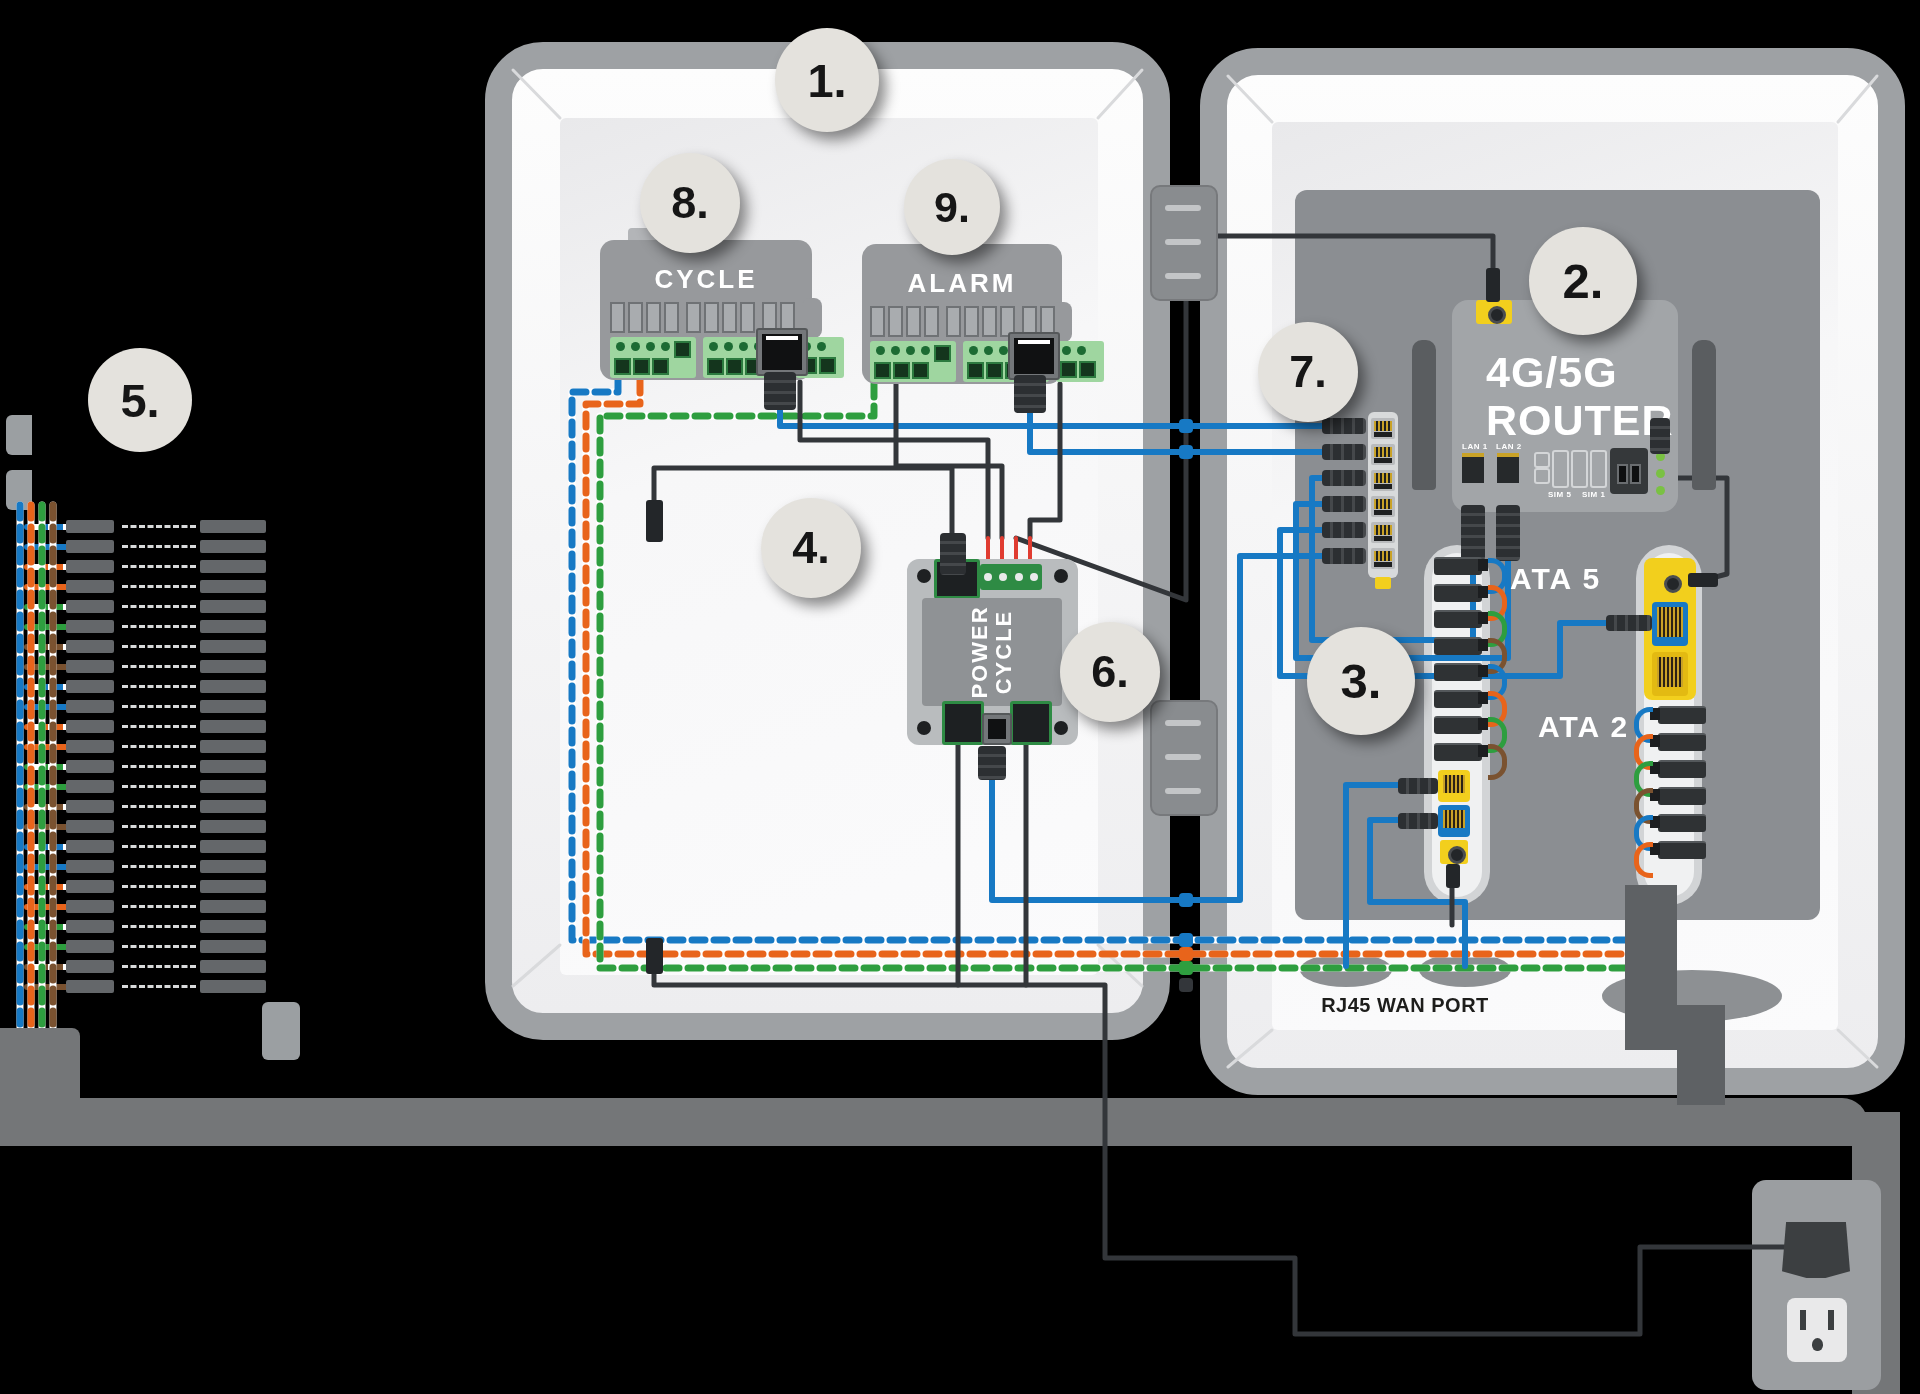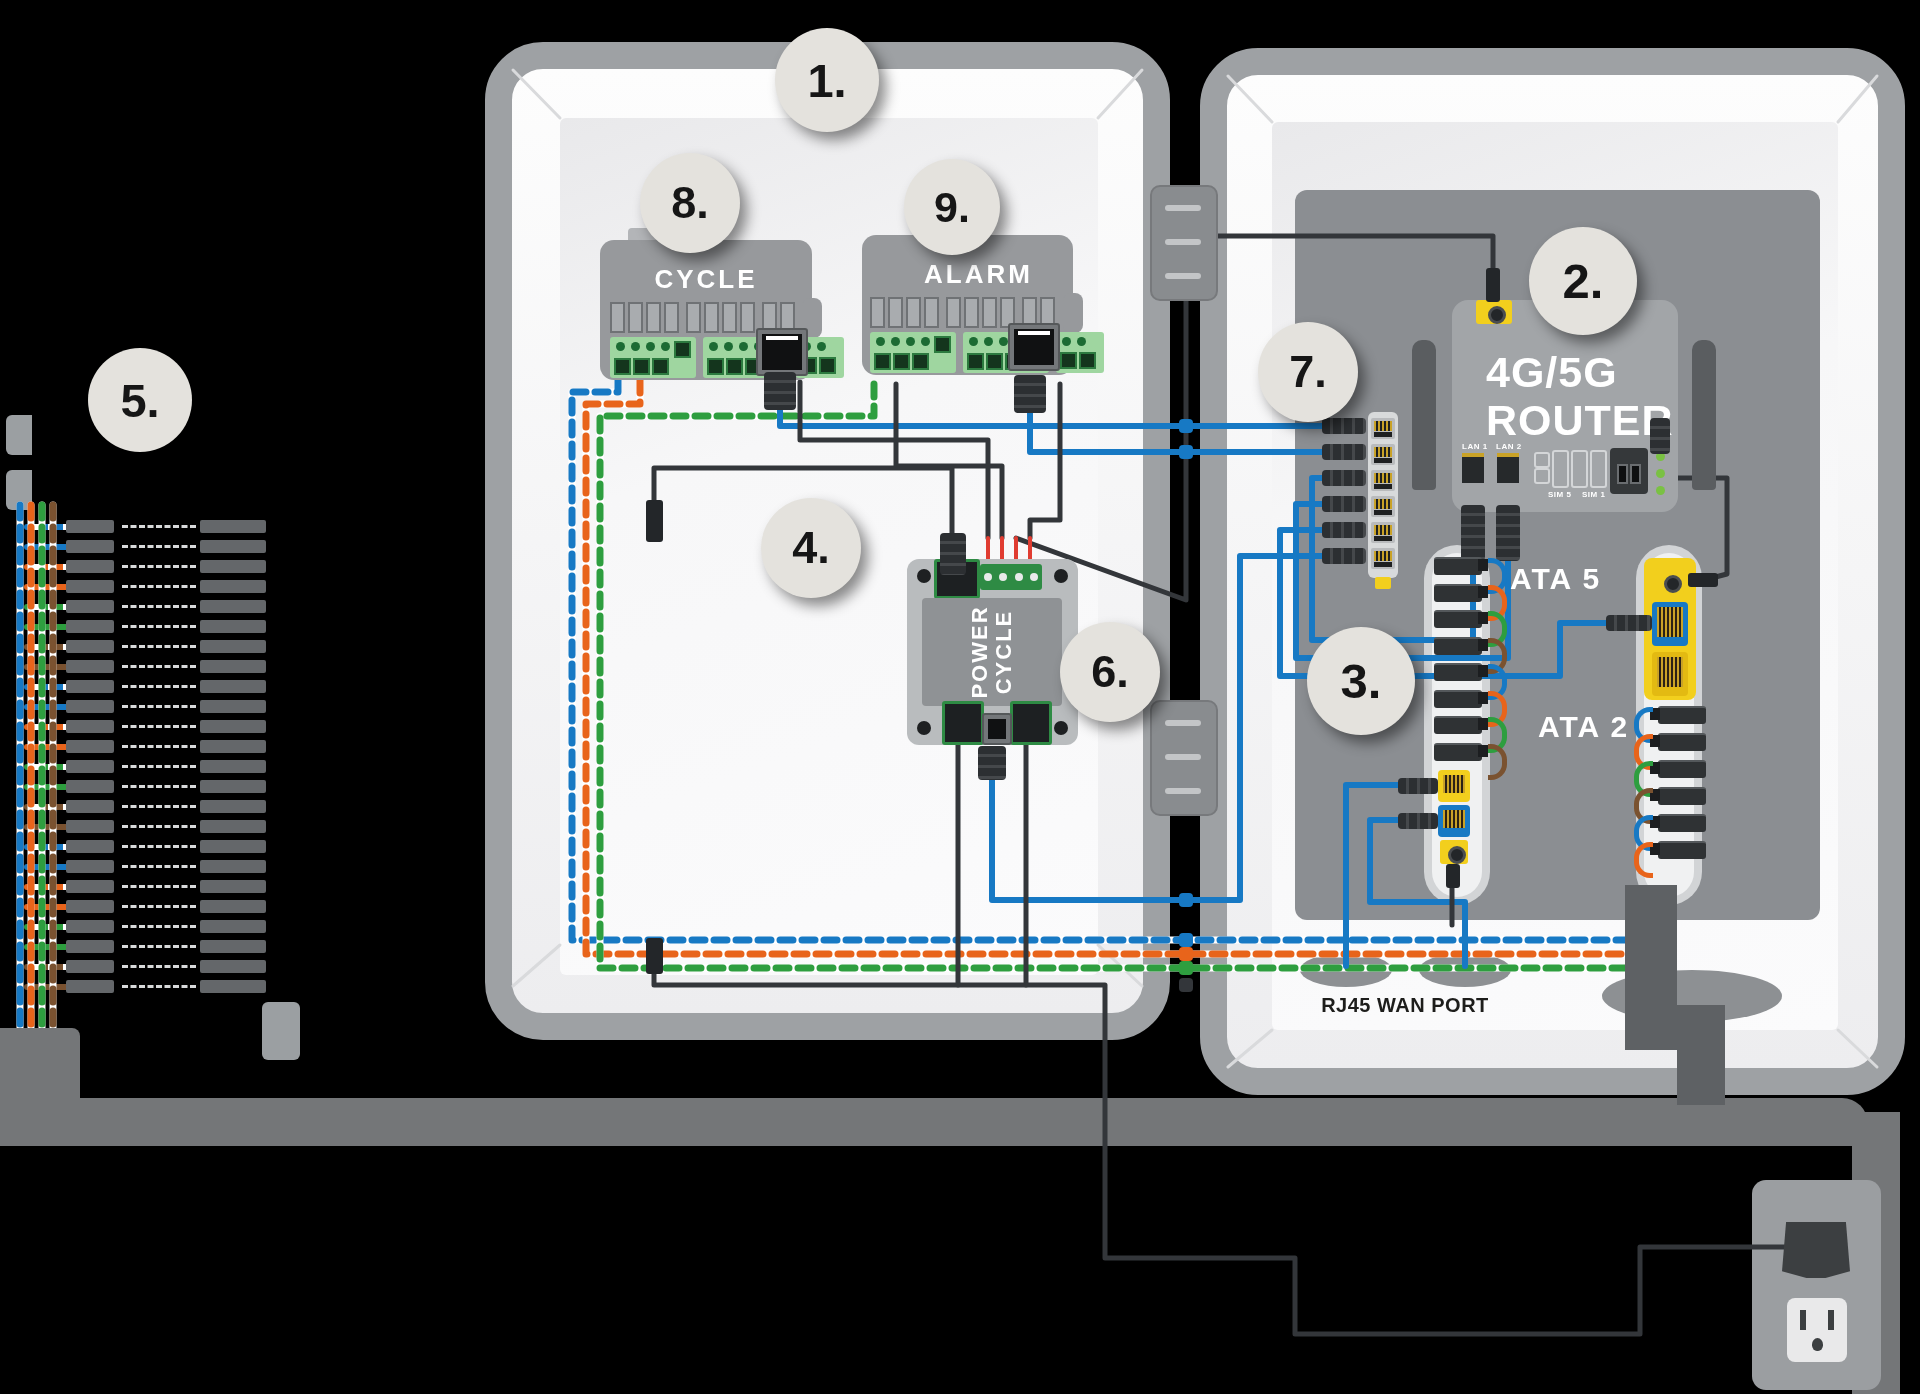--- a/index.html
+++ b/index.html
@@ -416,21 +416,21 @@
           </div>
         </div>
       </div>
     <div class="jack" style="left:156px;top:88px;width:48px;height:44px;">
       <div class="jin"></div>
         <div class="jtop"></div>
     </div>
   </div>
   <div class="plug" style="left:764px;top:372px;width:32px;height:38px;"></div>
 
-  <div class="module" style="left:862px;top:235px;width:200px;height:140px;padding-left:11px;">
+  <div class="module" style="left:862px;top:244px;width:200px;height:140px;">
     <div class="tab" style="left:60px;top:-12px;width:34px;height:12px;"></div>
     <div class="bump" style="right:-10px;top:58px;width:20px;height:40px;"></div>
     <div class="mod-label" style="top:24px;">ALARM</div>
     <div class="terms" id="alarm-terms" style="left:8px;top:62px;">
         <div class="pin-row">
           <div class="pin-grp">
             <div class="pin"></div>
             <div class="pin"></div>
             <div class="pin"></div>
             <div class="pin"></div>

